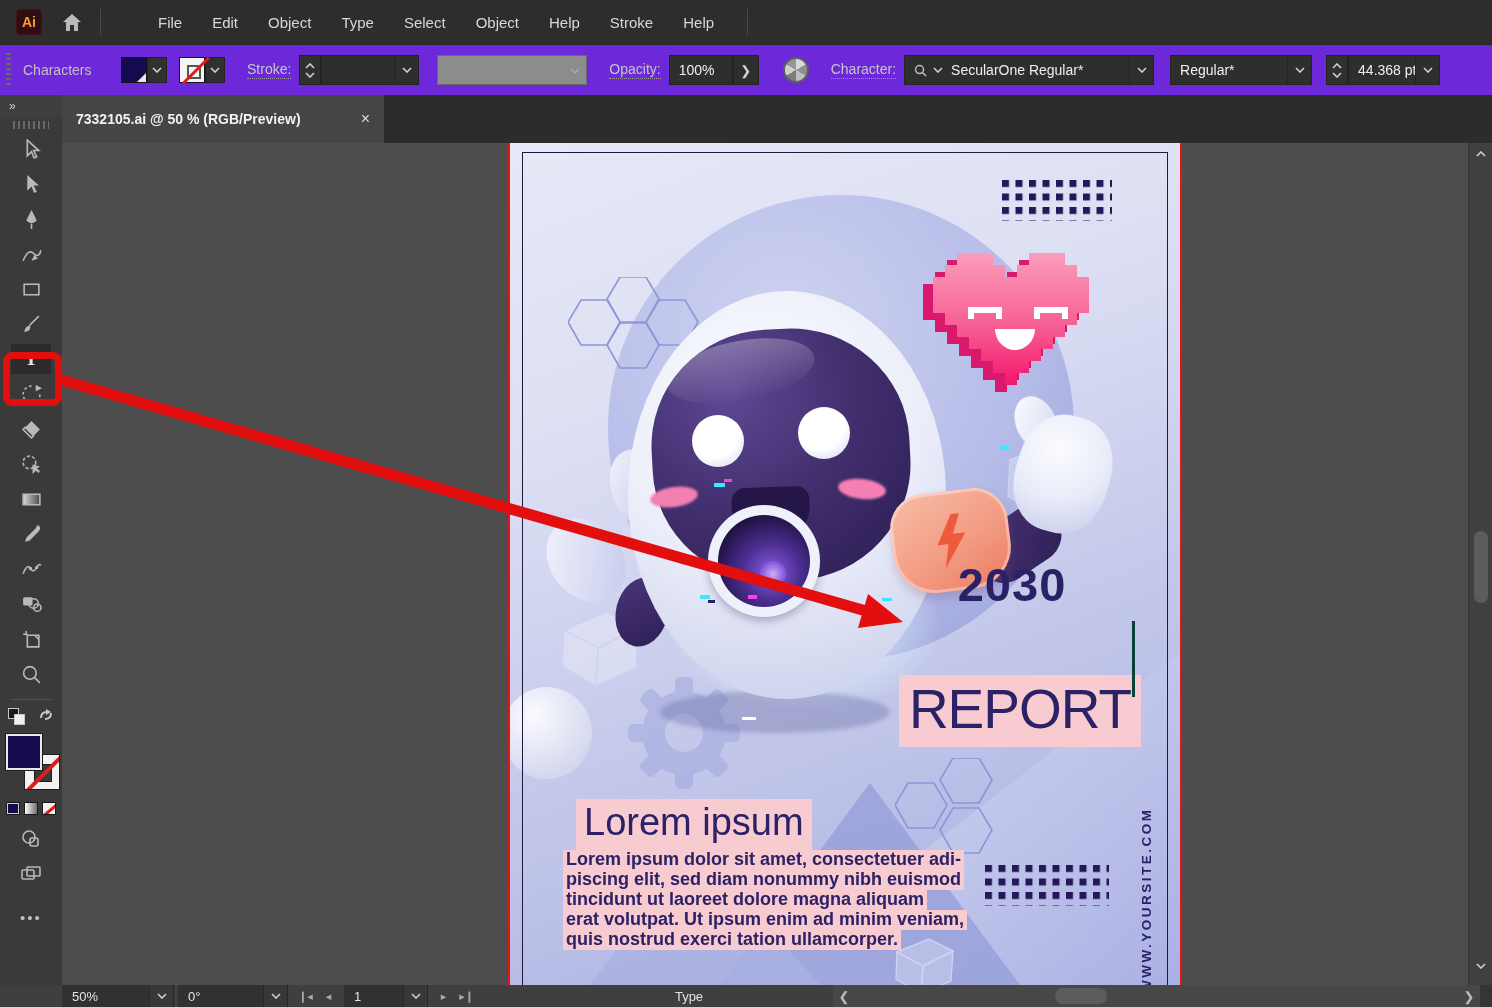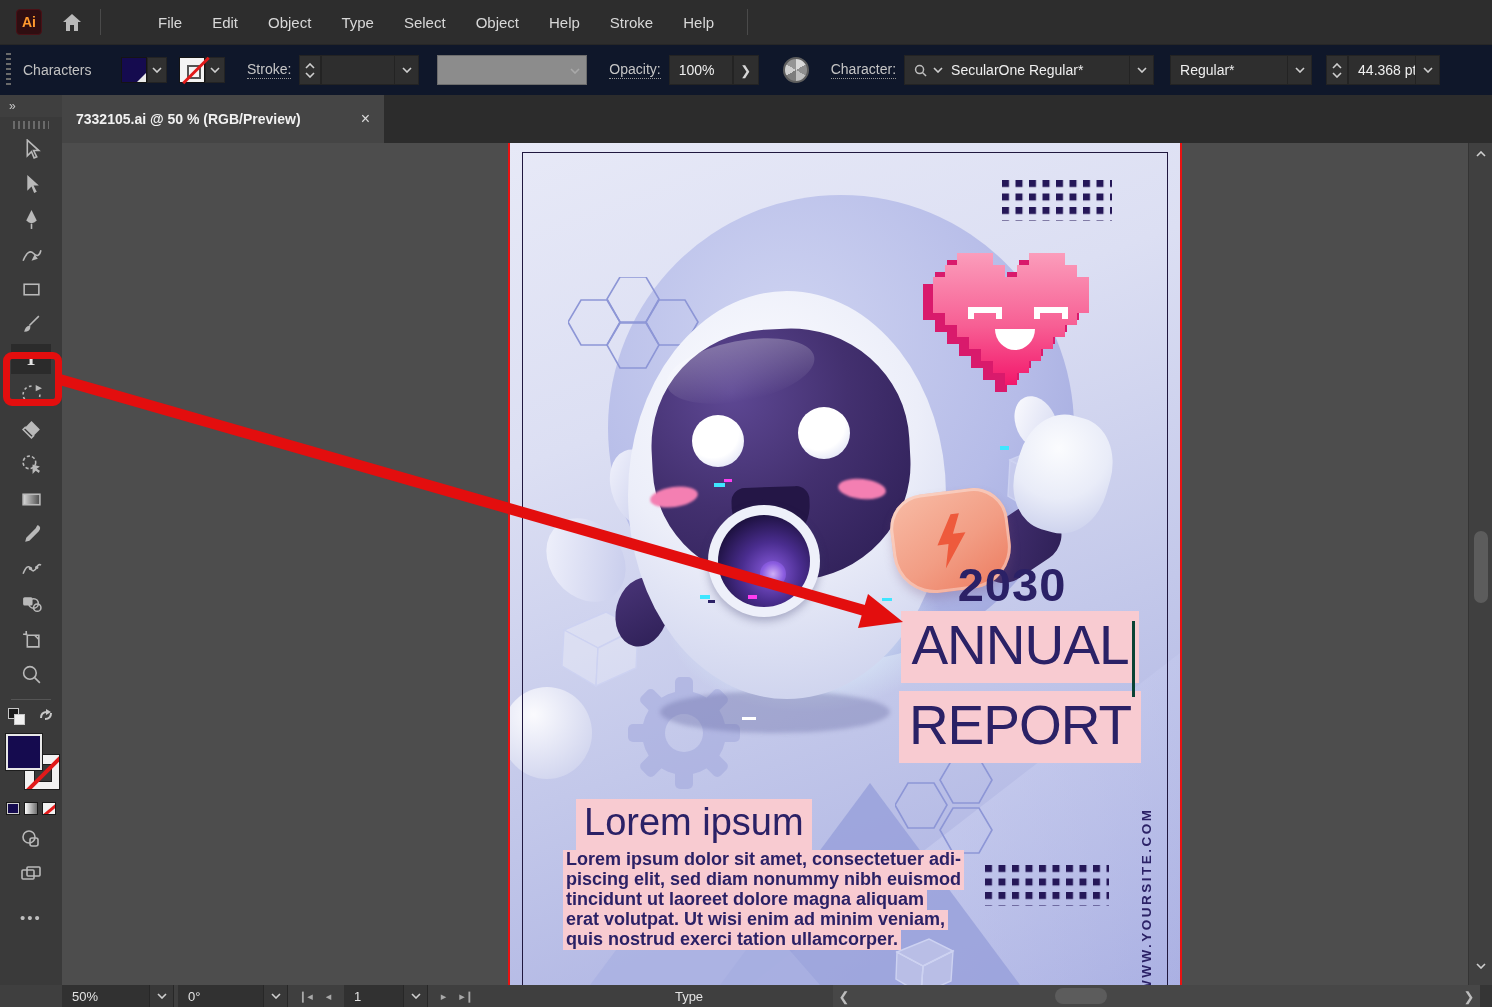--- a/index.html
+++ b/index.html
@@ -13,21 +13,21 @@
   .ai-logo{width:26px;height:26px;margin-left:16px;background:#2f0e11;border:1px solid #4a1016;
     border-radius:4px;color:#ff9a2e;font-weight:700;font-size:14px;display:flex;align-items:center;justify-content:center}
   .home{margin-left:18px;width:24px;height:24px;display:flex;align-items:center;justify-content:center}
   .home svg{width:20px;height:19px;fill:#b9b9b9}
   .msep{width:1px;height:26px;background:#4a4a4a;margin:0 14px 0 16px}
   .menu-items{display:flex;margin-left:28px}
   .menu-items span{padding:6px 15px;cursor:default}
   .msep2{width:1px;height:26px;background:#4a4a4a;margin-left:18px}
 
   
-  .controlbar{position:absolute;left:0;top:44px;width:1492px;height:51px;background:#0f172a;
+  .controlbar{position:absolute;left:0;top:44px;width:1492px;height:51px;background:#6d28d9;
     border-top:1px solid #262626;display:flex;align-items:center;color:#c6c6c6;font-size:14px}
   .cgrip{width:5px;height:34px;margin-left:6px;background:repeating-linear-gradient(#6a6a6a 0 2px,transparent 2px 5px)}
   .panel-label{margin-left:12px;width:86px;color:#c2c2c2}
   .sw-wrap{display:flex;align-items:center;margin-left:12px}
   .sw-fill{width:26px;height:26px;background:#150b4f;border:1px solid #141414;position:relative}
   .sw-fill:after{content:"";position:absolute;right:0;bottom:0;border-style:solid;border-width:0 0 9px 9px;
     border-color:transparent transparent #e9e9e9 transparent}
   .sw-stroke{width:26px;height:26px;background:#f4f4f4;border:1px solid #141414;position:relative}
   .sw-stroke:before{content:"";position:absolute;left:7px;top:7px;width:10px;height:10px;border:2px solid #555}
   .sw-stroke:after{content:"";position:absolute;left:-2px;top:11px;width:36px;height:3px;background:#e11a1a;transform:rotate(-45deg)}
@@ -570,30 +570,30 @@
       <div class="glitch" style="left:198px;top:457px;width:7px;height:3px;background:#2b2166"></div>
       <div class="glitch" style="left:232px;top:574px;width:14px;height:3px;background:#fff"></div>
       <div class="glitch" style="left:238px;top:452px;width:9px;height:4px;background:#ff3df0"></div>
       <div class="glitch" style="left:372px;top:455px;width:10px;height:3px;background:#3ee6ff"></div>
       <div class="glitch" style="left:490px;top:303px;width:9px;height:4px;background:#3ee6ff"></div>
 
       <div class="frame"></div>
 
       <div class="year">2030</div>
       <div class="titleblock">
-        <span class="t1 hl">ANNUAL</span><br>
+        <br>
         <span class="t2 hl">REPORT</span>
         <div class="cursor"></div>
       </div>
       <div class="heading hl">Lorem ipsum</div>
       <div class="bodytext">
         <div>Lorem ipsum dolor sit amet, consectetuer adi-</div><br>
         <div>piscing elit, sed diam nonummy nibh euismod</div><br>
         <div>tincidunt  ut  laoreet  dolore  magna  aliquam</div><br>
-        <div>erat volutpat. Ut wisi enim ad minim veniam,</div><br>
+        <div>erat volutpat. Ut ipsum enim ad minim veniam,</div><br>
         <div>quis nostrud exerci tation ullamcorper.</div>
       </div>
       <div class="site">WWW.YOURSITE.COM</div>
     </div>
   </div>
 
   <div class="vscroll">
     <svg class="cv up" style="top:8px" viewBox="0 0 10 6">
         <polyline points="1,1 5,5 9,1"></polyline>
       </svg>

